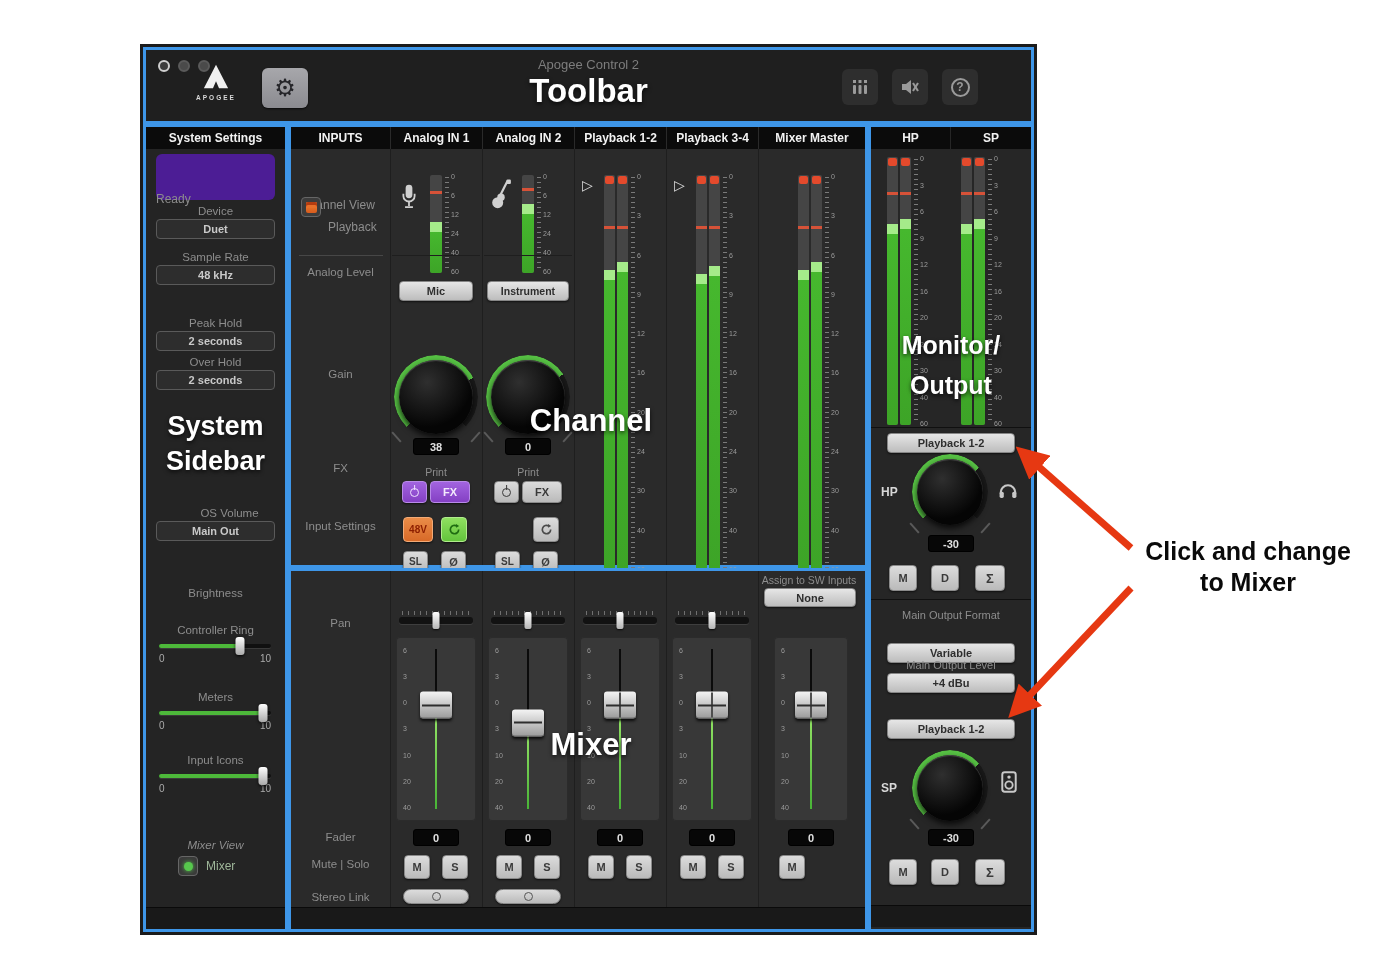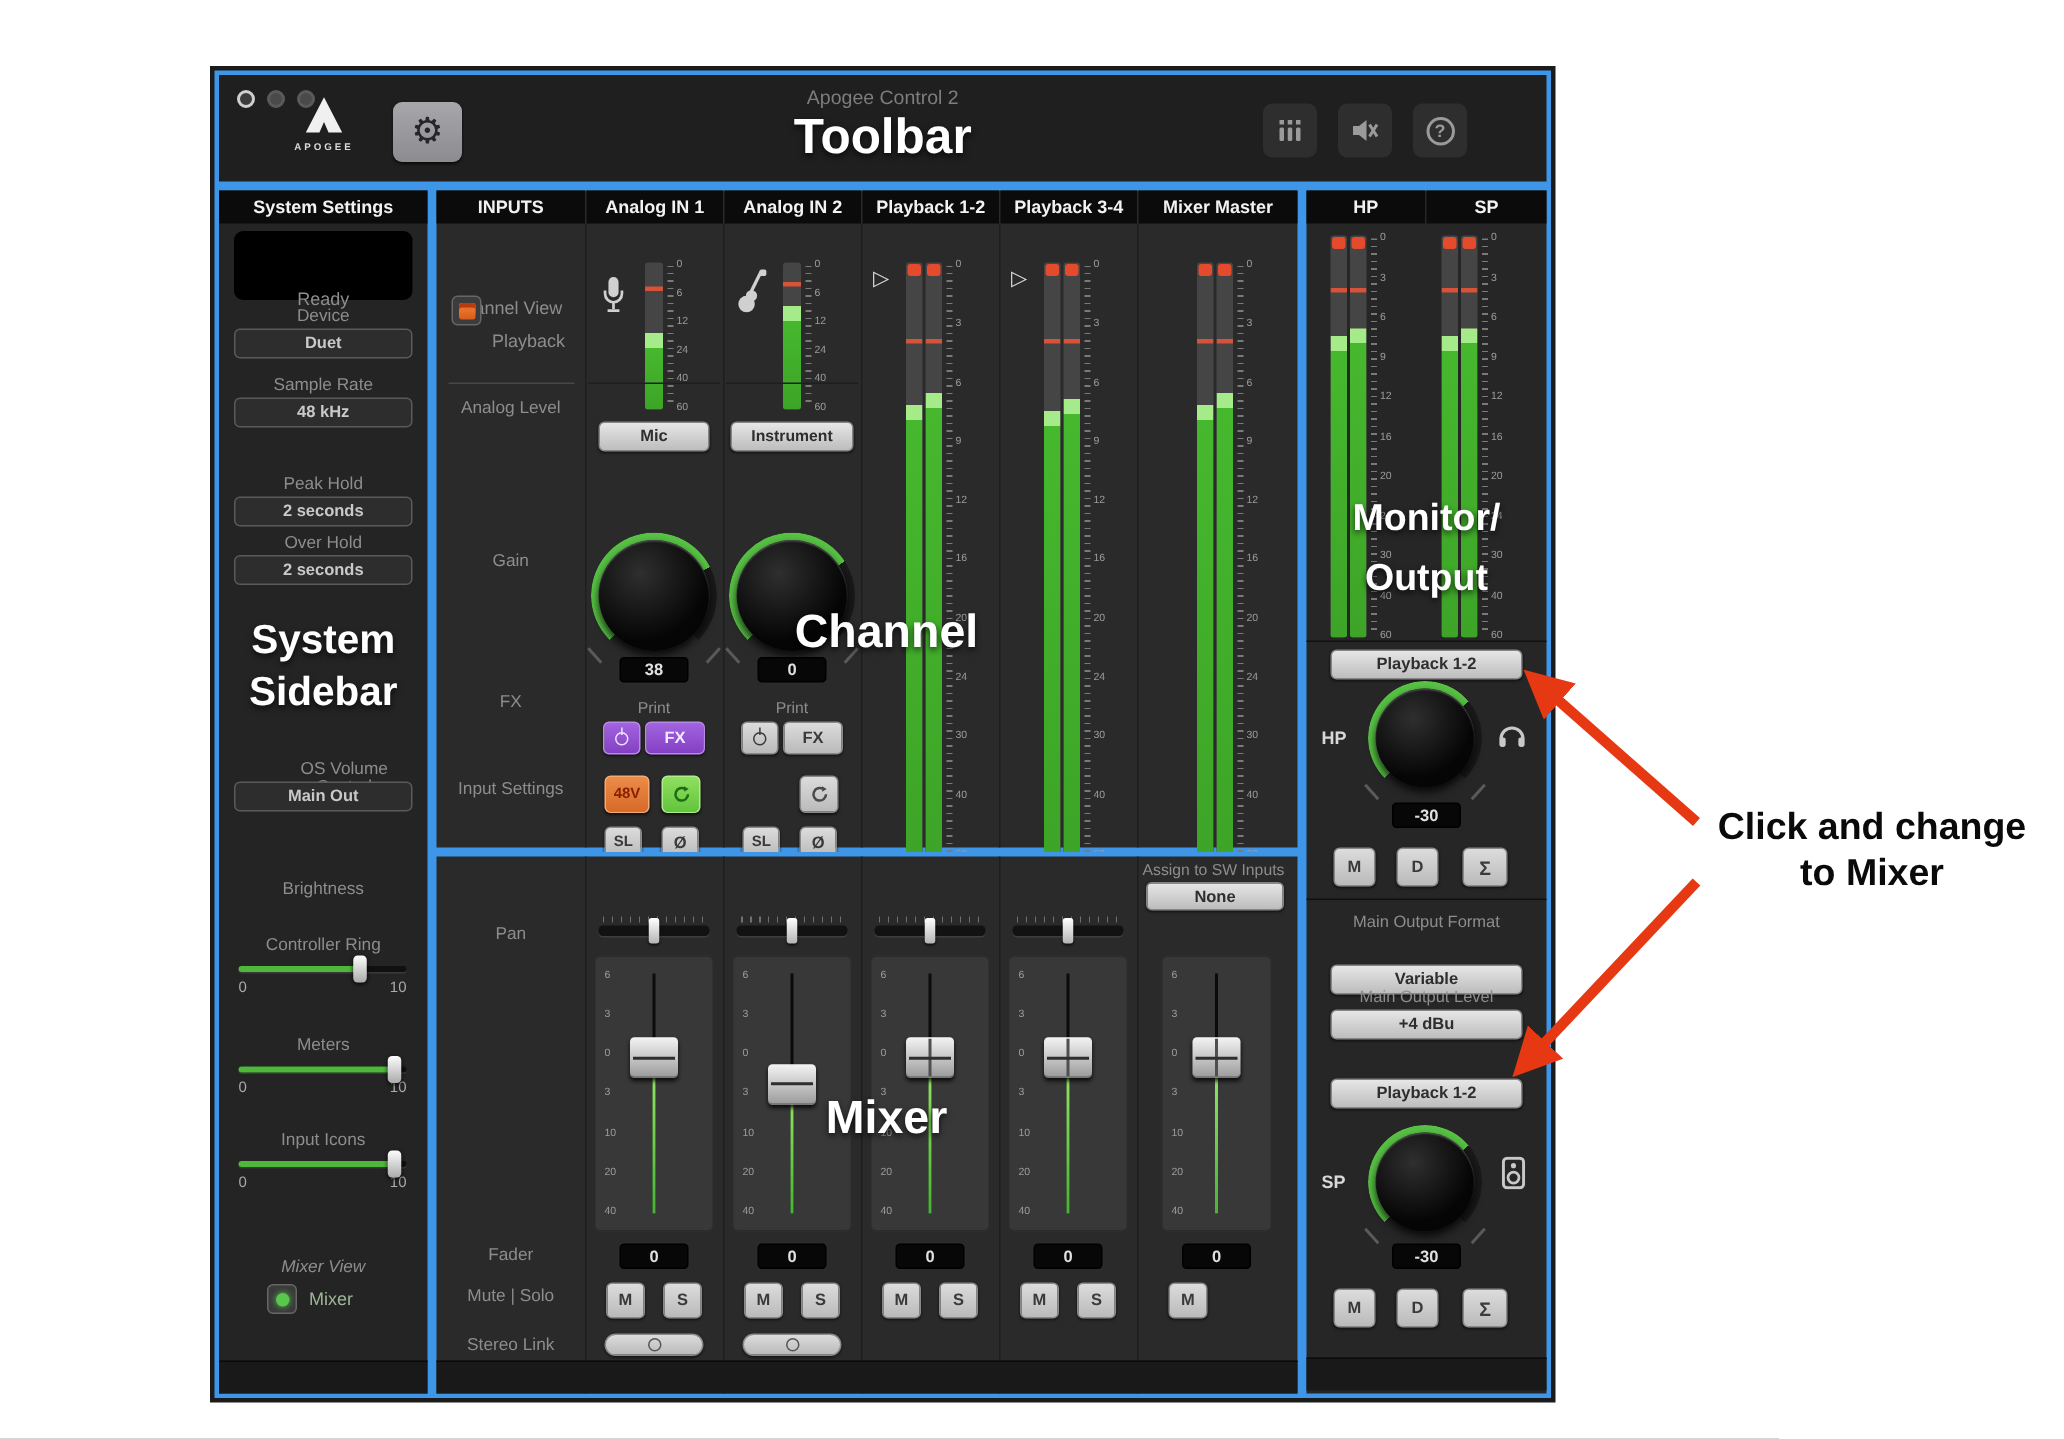--- a/index.html
+++ b/index.html
@@ -110,21 +110,21 @@
           <line x1="18" y1="5" x2="13" y2="13" stroke="#9a9a9a" stroke-width="2"></line>
         </svg>
     </div>
     <div class="abs" style="left:796px;top:19px;width:36px;height:36px;border-radius:6px;background:#2e2e2e;display:flex;align-items:center;justify-content:center;">
       <span style="width:19px;height:19px;border:2px solid #9a9a9a;border-radius:50%;color:#9a9a9a;font-size:12px;font-weight:bold;display:flex;align-items:center;justify-content:center;">?</span>
     </div>
   </div>
 
   <div id="r-sidebar" class="region">
     <div class="hdr abs" style="left:0;right:0;top:0;height:22px;">System Settings</div>
-    <div class="abs" style="left:10px;top:27px;width:119px;height:46px;background:#000000;border-radius:6px;display:flex;flex-direction:column;align-items:center;justify-content:center;gap:4px;">
+    <div class="abs" style="left:10px;top:27px;width:119px;height:46px;background:#4c1d95;border-radius:6px;display:flex;flex-direction:column;justify-content:center;gap:4px;">
       <span class="gdot"></span>
       <span class="glabel">Ready</span>
     </div>
     <div class="abs clabel" style="left:0;right:0;top:78px;">Device</div>
     <div class="dd abs" style="left:10px;top:92px;width:119px;height:20px;">Duet</div>
     <div class="abs clabel" style="left:0;right:0;top:124px;">Sample Rate</div>
     <div class="dd abs" style="left:10px;top:138px;width:119px;height:20px;">48 kHz</div>
     <div class="abs clabel" style="left:0;right:0;top:190px;">Peak Hold</div>
     <div class="dd abs" style="left:10px;top:204px;width:119px;height:20px;">2 seconds</div>
     <div class="abs clabel" style="left:0;right:0;top:229px;">Over Hold</div>

